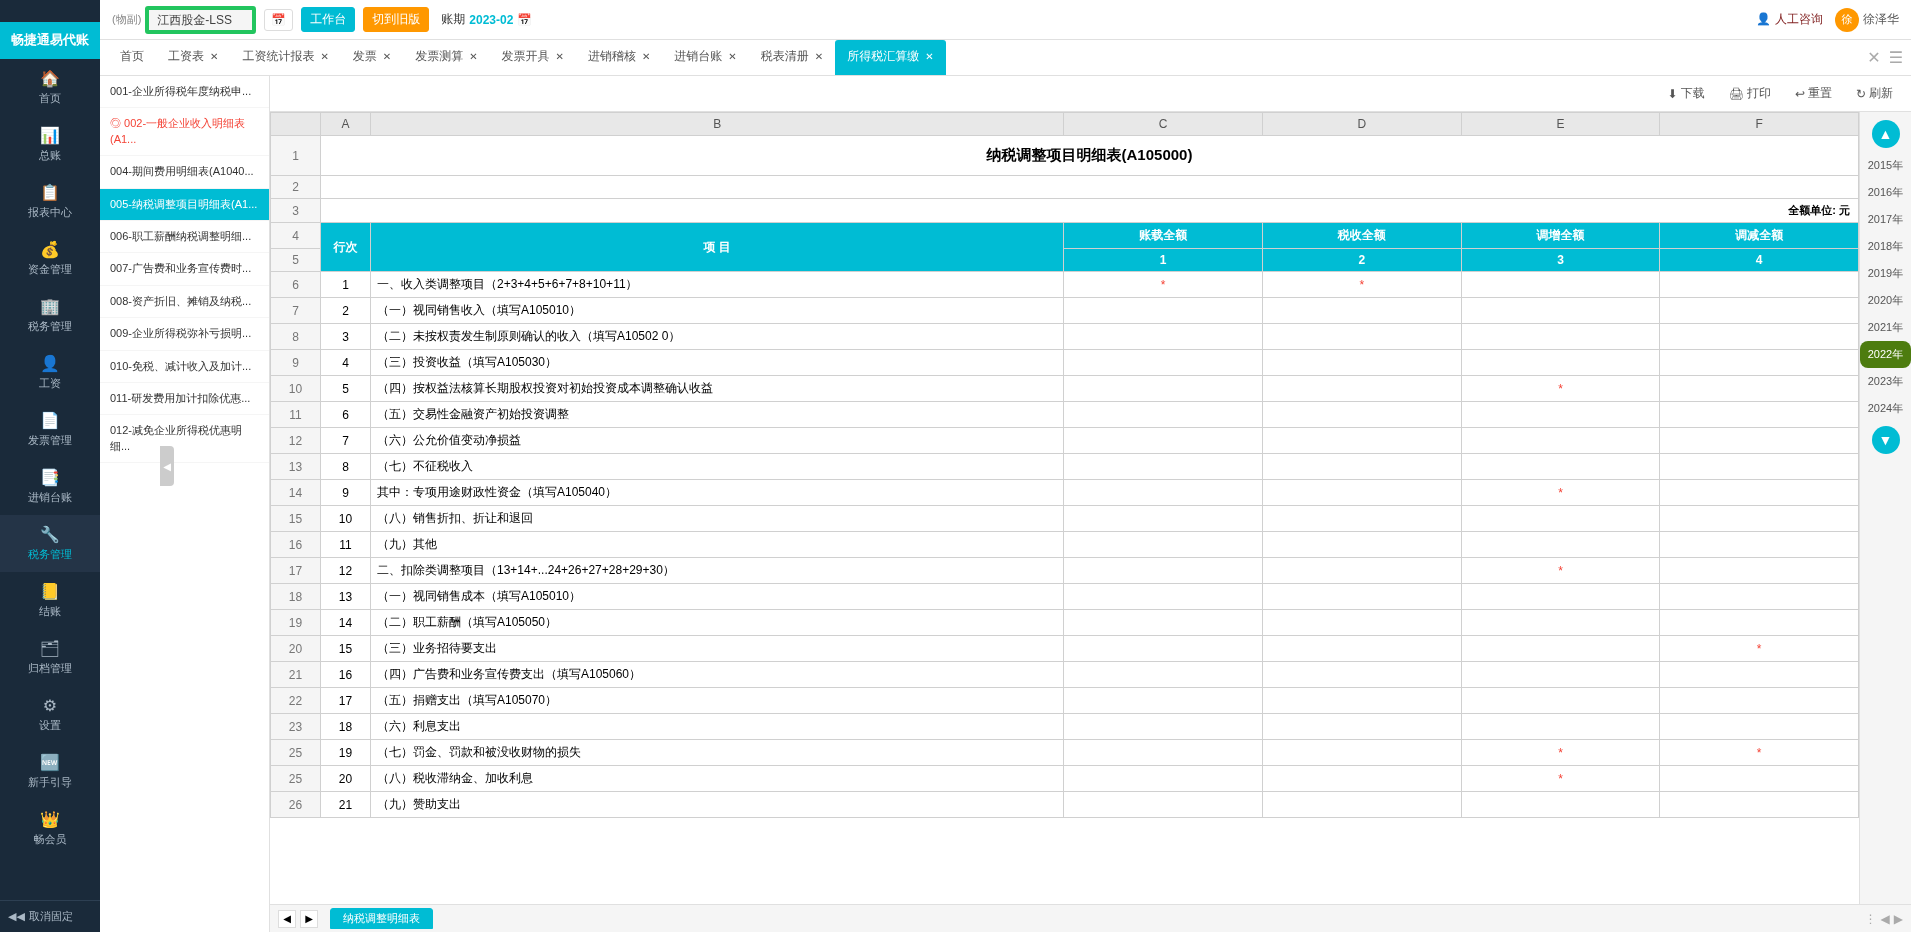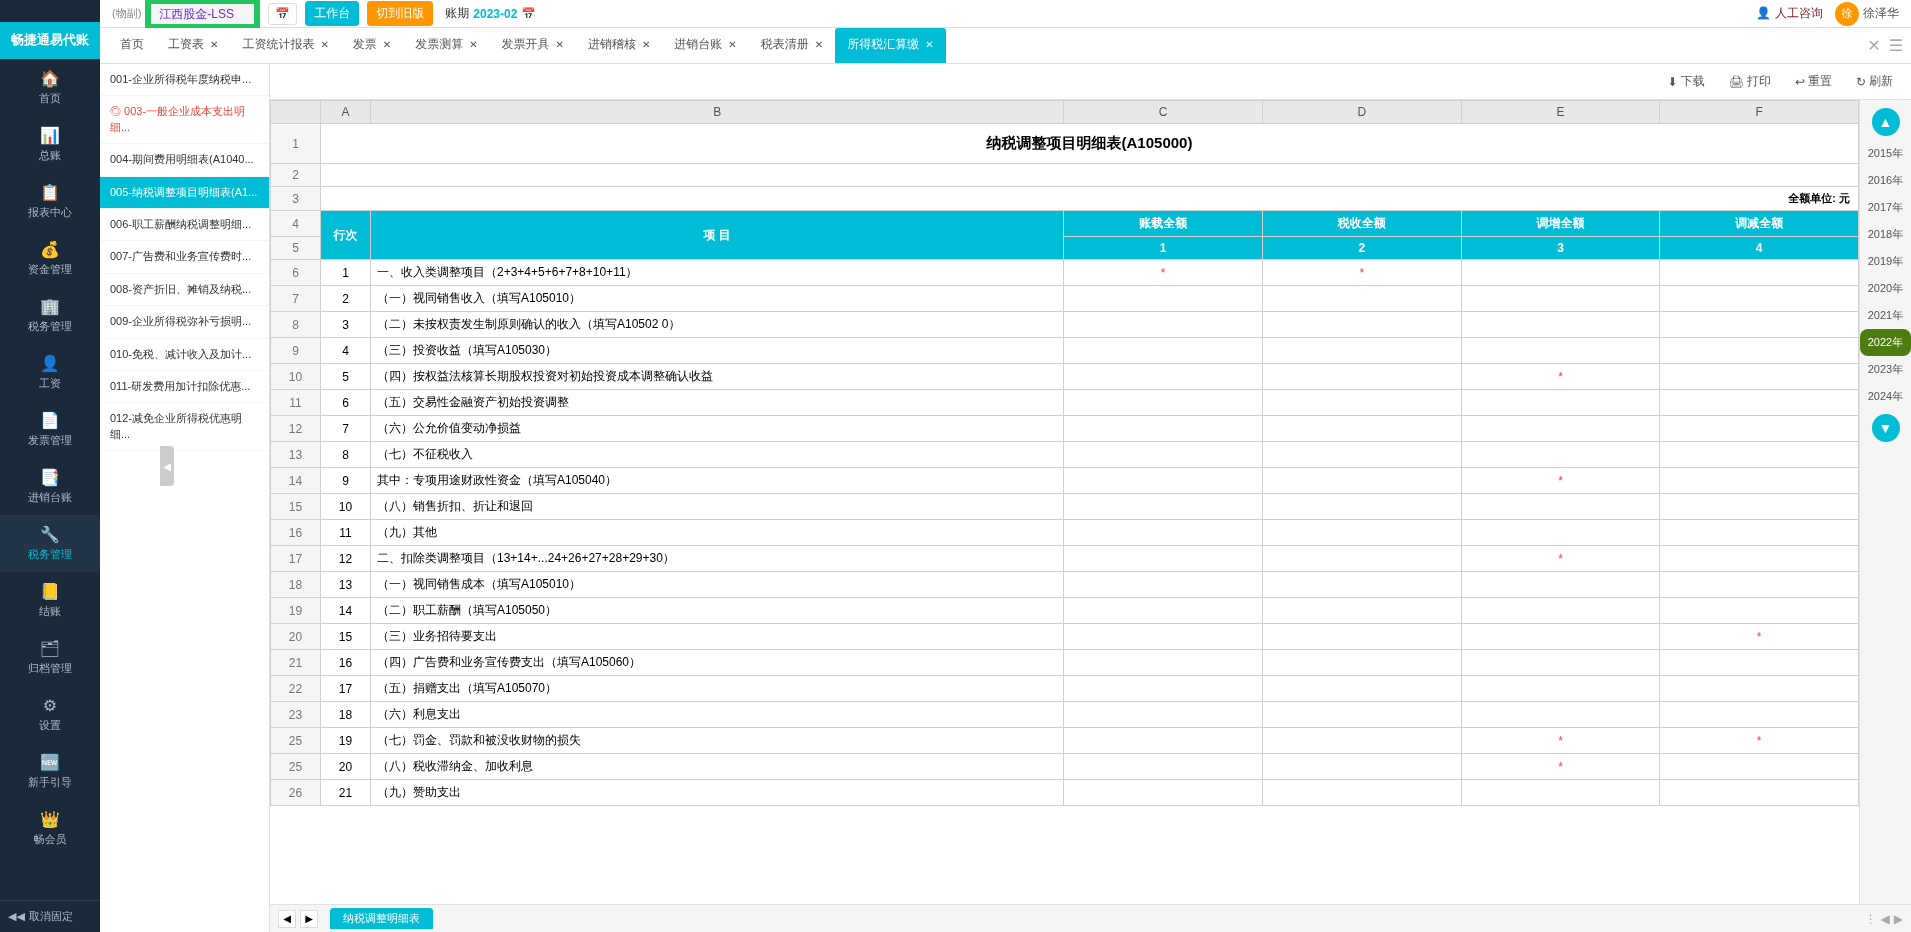--- a/index.html
+++ b/index.html
@@ -10,23 +10,23 @@
     .sidebar-logo { background: #00bcd4; padding: 10px 1px; text-align: center; color: white; font-size: 13px; font-weight: bold; line-height: 1.3; cursor: pointer; margin-top: 22px; }
     .sidebar-item { display: flex; flex-direction: column; align-items: center; padding: 10px 4px; color: #aab8c5; cursor: pointer; font-size: 11px; gap: 3px; }
     .sidebar-item.active { background: #243447; color: #00bcd4; }
     .sidebar-item .icon { font-size: 16px; }
     .sidebar-bottom { margin-top: auto; padding: 8px; color: #aab8c5; font-size: 11px; cursor: pointer; display: flex; align-items: center; gap: 4px; border-top: 1px solid #2d3f52; }
 
     
     .main { flex: 1; display: flex; flex-direction: column; overflow: hidden; }
 
     
-    .topbar { background: white; height: 28px; display: flex; align-items: center; padding: 0 12px; border-bottom: 1px solid #e0e0e0; gap: 8px; flex-shrink: 0; }
+    .topbar { background: white; height: 40px; display: flex; align-items: center; padding: 0 12px; border-bottom: 1px solid #e0e0e0; gap: 8px; flex-shrink: 0; }
     .topbar-company { display: flex; align-items: center; gap: 4px; font-size: 12px; color: #333; }
-    .company-select { background: #f5f5f5; border: 6px solid #22c55e; padding: 3px 20px 3px 8px; border-radius: 3px; font-size: 12px; color: #6d28d9; appearance: none; cursor: pointer; }
+    .company-select { background: #f5f5f5; border: 4px solid #22c55e; padding: 3px 20px 3px 8px; border-radius: 3px; font-size: 12px; color: #404040; appearance: none; cursor: pointer; }
     .topbar-btn { background: white; border: 1px solid #ddd; padding: 3px 8px; border-radius: 3px; cursor: pointer; font-size: 12px; color: #333; }
     .topbar-btn.primary { background: #00bcd4; color: white; border-color: #00bcd4; }
     .topbar-btn.warning { background: #ff9800; color: white; border-color: #ff9800; }
     .topbar-period { display: flex; align-items: center; gap: 4px; font-size: 12px; color: #333; margin-left: 4px; }
     .topbar-right { margin-left: auto; display: flex; align-items: center; gap: 12px; font-size: 12px; color: #555; }
 
     
     .tabs-bar { background: white; display: flex; align-items: center; border-bottom: 1px solid #e0e0e0; padding: 0 8px; flex-shrink: 0; height: 36px; overflow-x: auto; }
     .tab-item { display: flex; align-items: center; padding: 8px 12px; font-size: 12px; color: #555; cursor: pointer; border-bottom: 2px solid transparent; white-space: nowrap; gap: 4px; }
     .tab-item.active { color: white; background: #00bcd4; border-radius: 3px 3px 0 0; }
@@ -216,21 +216,21 @@
     <div class="tabs-right">
       <span style="cursor:pointer; font-size:16px; color:#aaa;">✕</span>
       <span style="cursor:pointer; font-size:16px; color:#aaa;">☰</span>
     </div>
   </div>
 
   <div class="content">
 
     <div class="left-panel">
       <div class="left-panel-item">001-企业所得税年度纳税申...</div>
-      <div class="left-panel-item error">◎ 003-一般企业成本支出明细...</div>
+      <div class="left-panel-item error">◎ 002-一般企业收入明细表(A1...</div>
       <div class="left-panel-item">004-期间费用明细表(A1040...</div>
       <div class="left-panel-item active">005-纳税调整项目明细表(A1...</div>
       <div class="left-panel-item">006-职工薪酬纳税调整明细...</div>
       <div class="left-panel-item">007-广告费和业务宣传费时...</div>
       <div class="left-panel-item">008-资产折旧、摊销及纳税...</div>
       <div class="left-panel-item">009-企业所得税弥补亏损明...</div>
       <div class="left-panel-item">010-免税、减计收入及加计...</div>
       <div class="left-panel-item">011-研发费用加计扣除优惠...</div>
       <div class="left-panel-item">012-减免企业所得税优惠明细...</div>
     </div>

